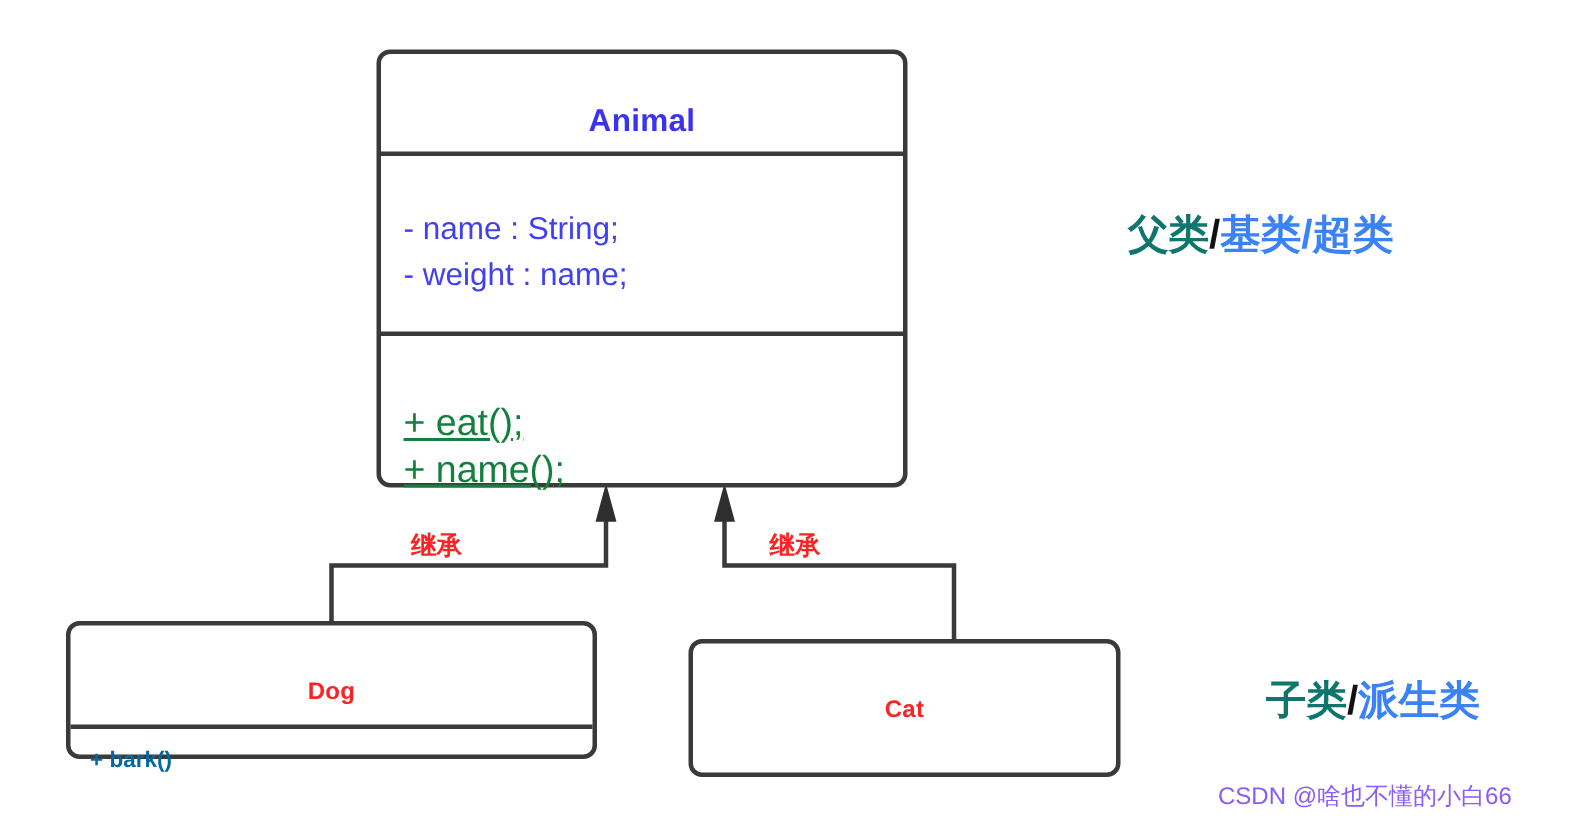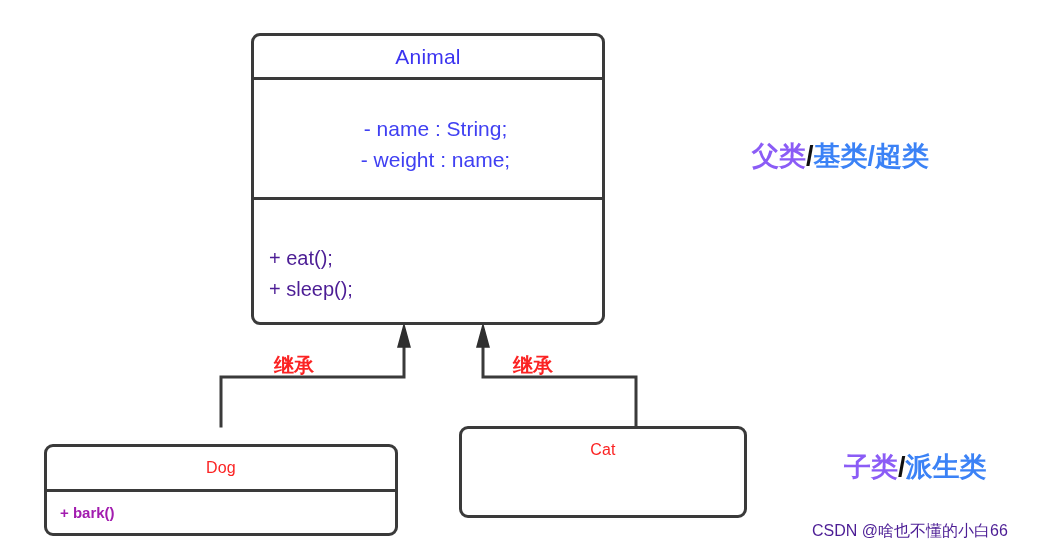--- a/index.html
+++ b/index.html
@@ -38,22 +38,23 @@
     box-sizing: border-box;
     position: relative;
   }
   .uml-section + .uml-section {
     border-top: 3px solid #3a3a3a;
   }
   .uml-title {
     display: flex;
     align-items: center;
     justify-content: center;
-    font-weight: normal;
+    font-weight: bold;
     letter-spacing: 0.2px;
+    margin-top: 24px;
   }
   .uml-lines {
     display: flex;
     flex-direction: column;
     justify-content: center;
   }
   .uml-line {
     white-space: pre;
   }
 
@@ -65,99 +66,99 @@
     height: 292px;
   }
   #animal-box .uml-title {
     height: 41px;
     font-size: 21px;
     color: #3b33f0;
   }
   #animal-attrs {
     height: 120px;
     padding: 10px 0 0 15px;
-    text-align: center;
   }
   #animal-attrs .uml-line {
     font-size: 21px;
     color: #4040f2;
     line-height: 31px;
   }
   #animal-methods {
     height: 125px;
     padding: 26px 0 0 15px;
   }
   #animal-methods .uml-line {
-    font-size: 20px;
-    color: #4c1d95;
+    font-size: 25px;
+    color: #15803d;
     line-height: 31px;
+    text-decoration: underline;
   }
 
   
   .sub-box {
     height: 92px;
   }
   #dog-box {
     left: 44px;
-    top: 444px;
+    top: 414px;
     width: 354px;
   }
   #cat-box {
     left: 459px;
     top: 426px;
     width: 288px;
   }
   .sub-box .uml-title {
     height: 42px;
     font-size: 16px;
     color: #fb2323;
   }
   .sub-box .uml-lines {
     height: 44px;
     padding-left: 13px;
   }
   .sub-box .uml-line {
     font-size: 15px;
     font-weight: bold;
-    color: #a21caf;
+    color: #0369a1;
   }
 
   
   .edge-label {
     position: absolute;
-    font-size: 20px;
+    font-size: 17px;
     font-weight: bold;
     color: #fb2323;
     z-index: 4;
     white-space: nowrap;
   }
   #edge-label-left  { left: 274px; top: 352px; }
   #edge-label-right { left: 513px; top: 352px; }
 
   
   .annotation {
     position: absolute;
     font-size: 27px;
     font-weight: bold;
     white-space: nowrap;
     z-index: 4;
   }
   #annotation-super { left: 752px; top: 138px; }
   #annotation-sub   { left: 844px; top: 449px; }
-  .ann-red   { color: #8b5cf6; }
+  .ann-red   { color: #0f766e; }
   .ann-slash { color: #111111; }
   .ann-green { color: #3b82f6; }
 
   
   #watermark {
     position: absolute;
     left: 812px;
     top: 521px;
     font-size: 16px;
-    color: #4c1d95;
+    color: #8b5cf6;
     white-space: nowrap;
     z-index: 5;
   }
 </style>
 </head>
 <body>
 
 <div id="canvas">
 
   <svg id="wires" viewBox="0 0 1059 549" xmlns="http://www.w3.org/2000/svg">
@@ -176,21 +177,21 @@
   <div id="animal-box" class="uml-box">
     <div class="uml-section uml-title">Animal</div>
 
     <div id="animal-attrs" class="uml-section uml-lines">
       <div class="uml-line">- name : String;</div>
       <div class="uml-line">- weight : name;</div>
     </div>
 
     <div id="animal-methods" class="uml-section uml-lines">
       <div class="uml-line">+ eat();</div>
-      <div class="uml-line">+ sleep();</div>
+      <div class="uml-line">+ name();</div>
     </div>
   </div>
 
   <div id="dog-box" class="uml-box sub-box">
     <div class="uml-section uml-title">Dog</div>
     <div class="uml-section uml-lines">
       <div class="uml-line">+ bark()</div>
     </div>
   </div>
 

